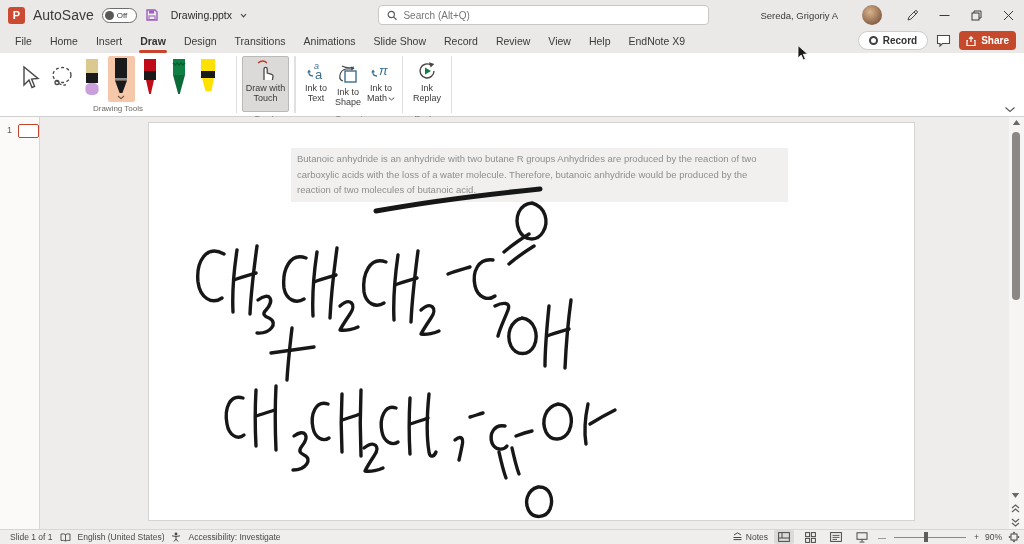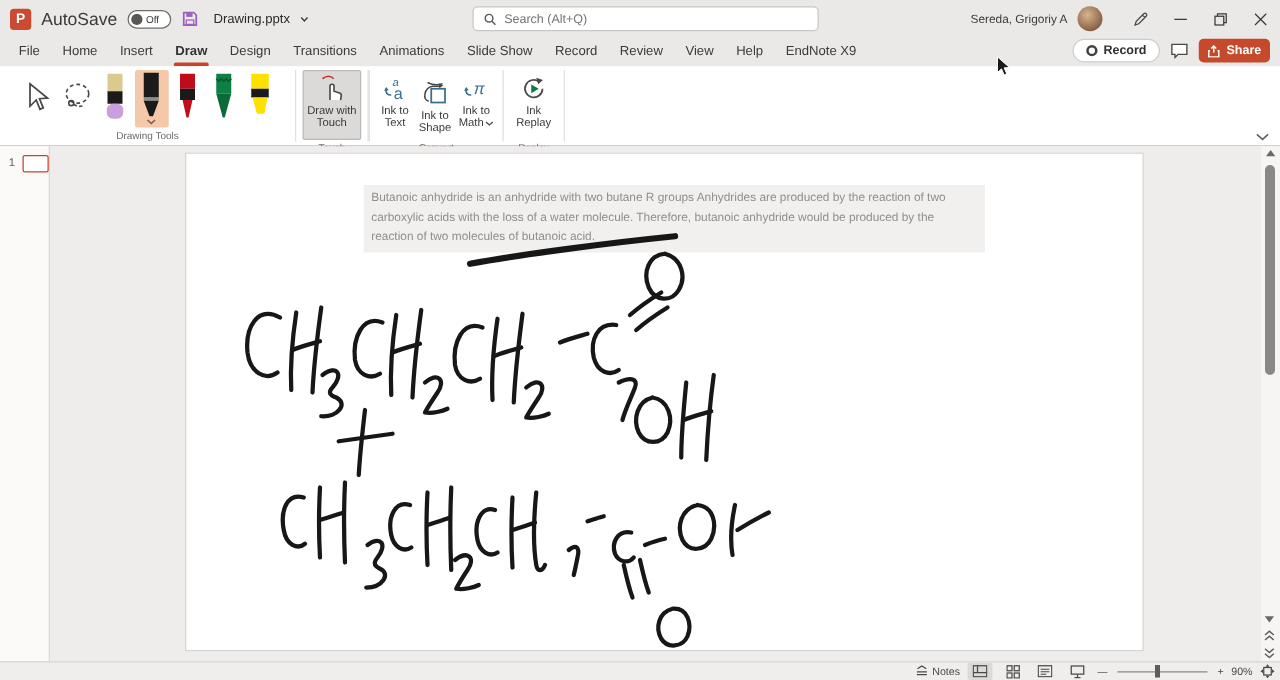--- a/index.html
+++ b/index.html
@@ -10,25 +10,25 @@
   .titlebar{height:30px;background:#ebe9e7;display:flex;align-items:center;position:relative;}
   .tb-left{display:flex;align-items:center;gap:8px;padding-left:8px;}
   .ppt-icon{width:17px;height:17px;border-radius:3px;background:#cb4b32;color:#fff;font-size:11px;font-weight:bold;
     display:flex;align-items:center;justify-content:center;}
   .autosave-label{font-size:14px;color:#3b3a39;}
   .toggle{width:35px;height:15px;border:1px solid #6e6c6a;border-radius:8px;background:#fff;
     display:flex;align-items:center;padding:0 2px;gap:3px;}
   .toggle .knob{width:9px;height:9px;border-radius:50%;background:#5a5856;}
   .toggle .state{font-size:8px;color:#3b3a39;}
   .filename{font-size:10.5px;color:#2b2a29;margin-left:4px;}
-  .searchbox{position:absolute;left:378px;top:5px;width:277px;height:20px;background:#fff;border:1px solid #c9c7c5;
+  .searchbox{position:absolute;left:378px;top:5px;width:331px;height:20px;background:#fff;border:1px solid #c9c7c5;
     border-radius:4px;display:flex;align-items:center;padding:0 8px;gap:6px;}
   .searchbox input{border:none;outline:none;font-size:10px;color:#5a5856;width:100%;background:transparent;}
   .tb-right{position:absolute;right:0;top:0;height:30px;display:flex;align-items:center;}
-  .username{font-size:9.5px;color:#3b3a39;margin-right:8px;}
+  .username{font-size:9.5px;color:#3b3a39;margin-right:24px;}
   .avatar{width:20px;height:20px;border-radius:50%;background:radial-gradient(circle at 40% 35%,#d8b48c,#8a6248 70%,#5d4130);margin-right:14px;}
   .winbtn{width:32px;height:30px;display:flex;align-items:center;justify-content:center;}
 
   
   .tabrow{height:23px;background:#ebe9e7;display:flex;align-items:stretch;padding-left:6px;position:relative;}
   .tab{font-size:10.5px;color:#3b3a39;padding:5px 9px 0;position:relative;}
   .tab.active{font-weight:bold;color:#333;}
   .tab.active::after{content:"";position:absolute;left:8px;right:8px;bottom:0;height:3px;border-radius:2px;background:#c8442c;}
   .tabrow-right{position:absolute;right:8px;top:1px;display:flex;align-items:center;gap:8px;}
   .record-btn{height:19px;background:#fff;border:1px solid #cfcdcb;border-radius:10px;display:flex;align-items:center;
@@ -334,20 +334,32 @@
           </svg>
           <svg width="9" height="9" viewBox="0 0 9 9">
             <path d="M1,1 L4.5,4 L8,1 M1,5 L4.5,8 L8,5" fill="none" stroke="#5f5d5b" stroke-width="1.2"></path>
           </svg>
         </div>
       </div>
     </div>
   </main>
 
   <footer class="statusbar">
+    <div class="sb-left">
+      <span>Slide 1 of 1</span>
+      <svg width="11" height="9" viewBox="0 0 11 9">
+        <path d="M5.5,1.5 q-2,-1 -4.5,-0.5 v6.5 q2.5,-0.5 4.5,0.5 q2,-1 4.5,-0.5 v-6.5 q-2.5,-0.5 -4.5,0.5 z M5.5,1.5 v6.5" fill="none" stroke="#4a4845" stroke-width="0.9"></path>
+      </svg>
+      <span>English (United States)</span>
+      <svg width="10" height="10" viewBox="0 0 10 10">
+        <circle cx="5" cy="2" r="1.4" fill="#4a4845"></circle>
+        <path d="M1,3.8 q4,1.4 8,0 M5,5 v2 M5,7 l-2,2.6 M5,7 l2,2.6" fill="none" stroke="#4a4845" stroke-width="1"></path>
+      </svg>
+      <span>Accessibility: Investigate</span>
+    </div>
 
     <div class="sb-right">
       <div class="notesbtn">
         <svg width="11" height="10" viewBox="0 0 11 10">
           <path d="M2,3 L5.5,0.8 L9,3" fill="none" stroke="#4a4845" stroke-width="1"></path>
           <path d="M1.5,5.5 h8 M1.5,7.6 h8" stroke="#4a4845" stroke-width="1"></path>
         </svg>
         <span>Notes</span>
       </div>
       <div class="viewbtn sel">

